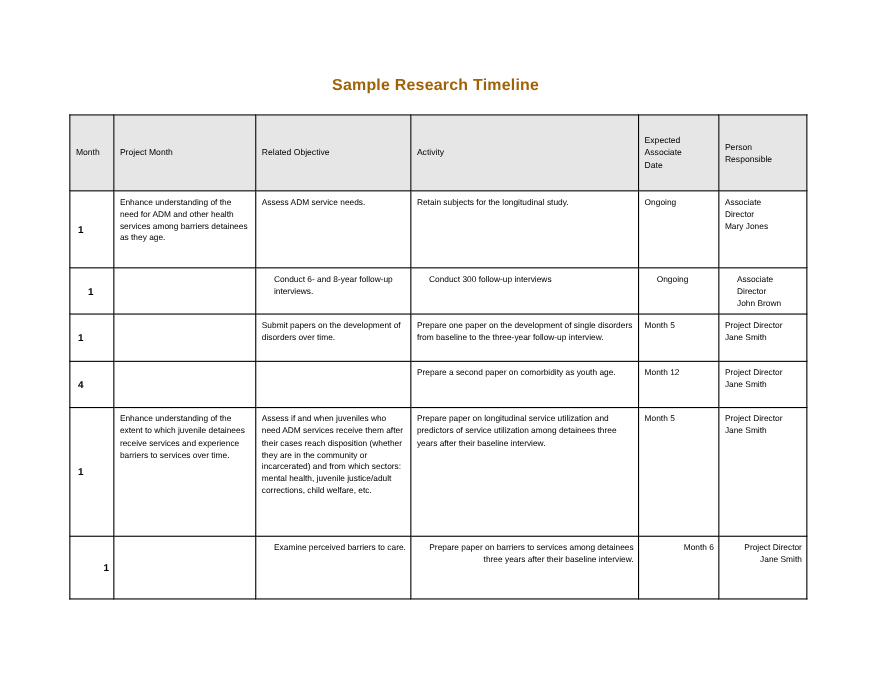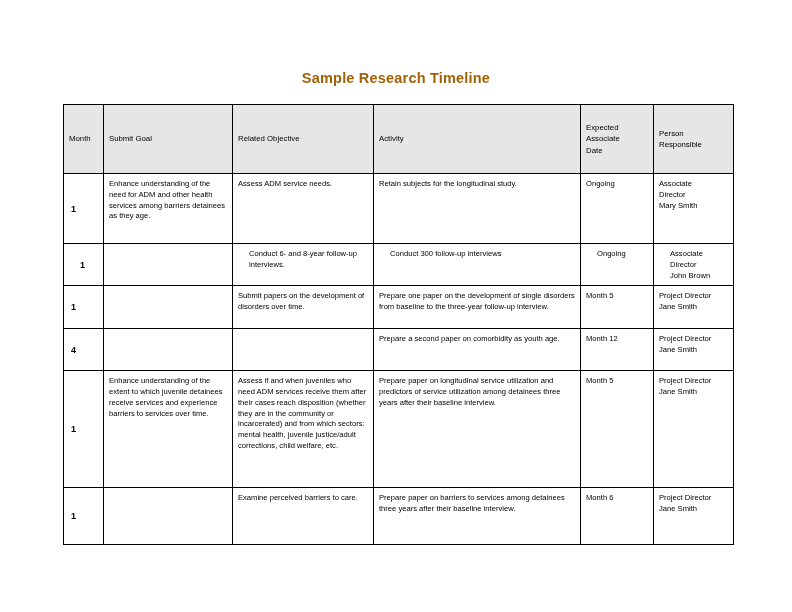--- a/index.html
+++ b/index.html
@@ -72,21 +72,21 @@
     padding-left: 7px;
   }
   .cell-lines span {
     display: block;
   }
   tr.r1 td { height: 60px; }
   tr.r2 td { height: 31px; padding-left: 16px; }
   tr.r3 td { height: 33px; }
   tr.r4 td { height: 32px; margin-top: 30px; }
   tr.r5 td { height: 107px; }
-  tr.r6 td { height: 47px; }
+  tr.r6 td { height: 47px; text-align: right; }
 </style>
 </head>
 <body>
 
 <div class="page">
 
   <div class="doc-title">Sample Research Timeline</div>
 
   <table class="timeline-table">
     <colgroup>
@@ -99,21 +99,21 @@
     </colgroup>
     <thead>
       <tr>
         <th>
           <span class="cell-lines">
             <span>Month</span>
           </span>
         </th>
         <th>
           <span class="cell-lines">
-            <span>Submit Goal</span>
+            <span>Project Month</span>
           </span>
         </th>
         <th>
           <span class="cell-lines">
             <span>Related Objective</span>
           </span>
         </th>
         <th>
           <span class="cell-lines">
             <span>Activity</span>
@@ -139,21 +139,21 @@
       <tr class="r1">
         <td class="month-cell">1</td>
         <td>Enhance understanding of the need for ADM and other health services among barriers detainees as they age.</td>
         <td>Assess ADM service needs.</td>
         <td>Retain subjects for the longitudinal study.</td>
         <td>Ongoing</td>
         <td>
           <span class="cell-lines">
             <span>Associate</span>
             <span>Director</span>
-            <span>Mary Smith</span>
+            <span>Mary Jones</span>
           </span>
         </td>
       </tr>
 
       <tr class="r2">
         <td class="month-cell">1</td>
         <td></td>
         <td>Conduct 6- and 8-year follow-up interviews.</td>
         <td>Conduct 300 follow-up interviews</td>
         <td>Ongoing</td>

